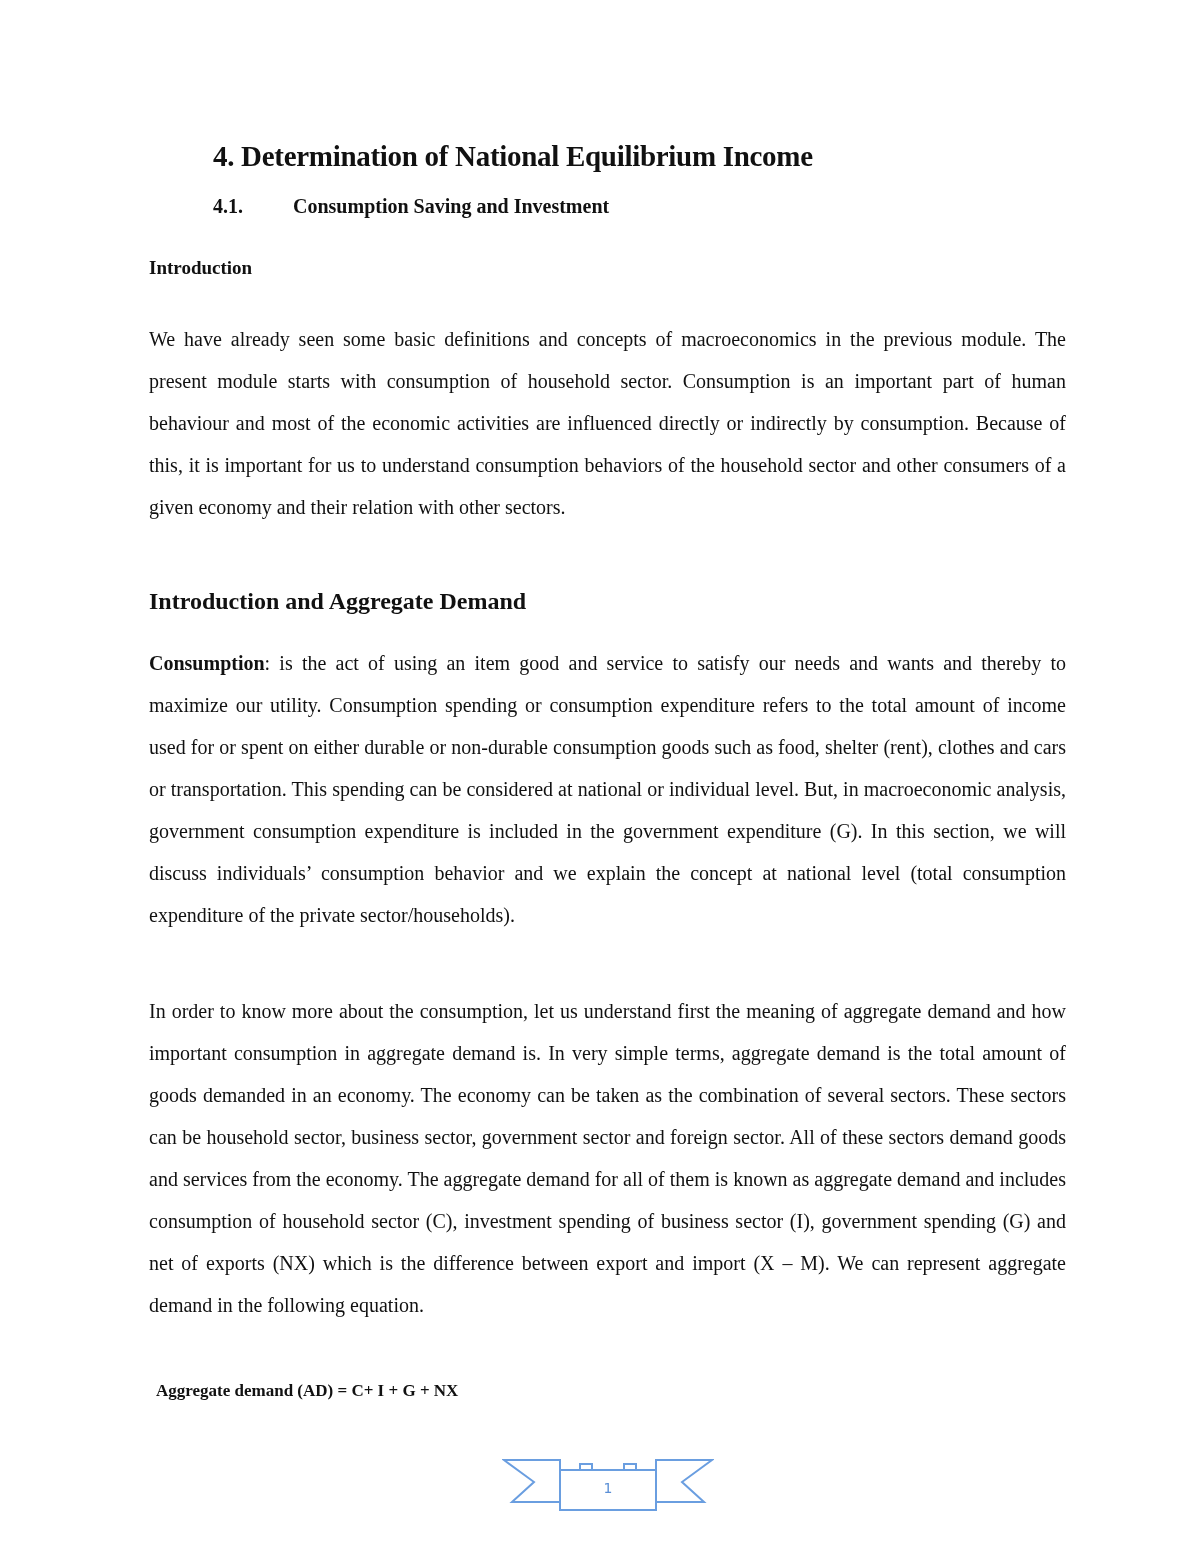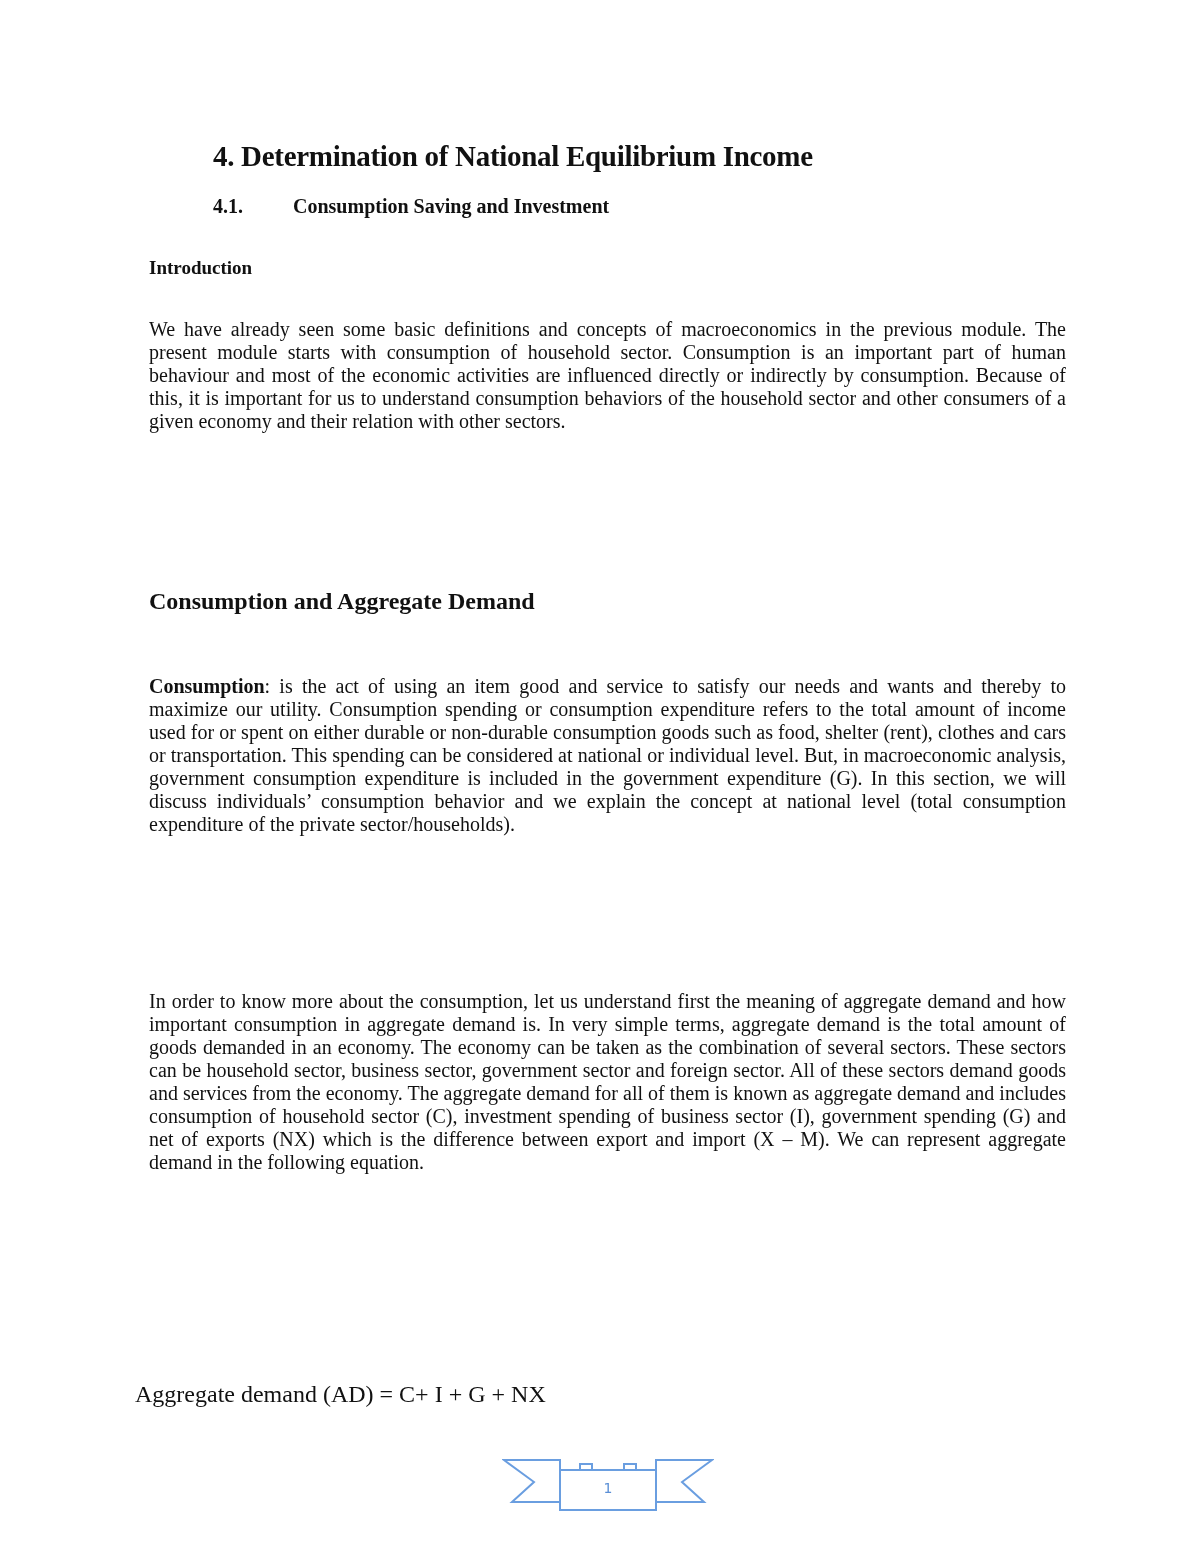--- a/index.html
+++ b/index.html
@@ -4,41 +4,41 @@
 <style>
   html, body { margin: 0; padding: 0; background: #ffffff; }
   body { width: 1200px; height: 1553px; position: relative; overflow: hidden;
          font-family: "Liberation Serif", "DejaVu Serif", serif; color: #111; }
   .page { position: absolute; left: 0; top: 0; width: 1200px; height: 1553px; margin-left: 8px; }
   .h1 { position: absolute; left: 205px; top: 140px; font-size: 29px; font-weight: bold; letter-spacing: -0.3px; white-space: nowrap; }
   .h2 { position: absolute; left: 205px; top: 195px; font-size: 20px; font-weight: bold; white-space: nowrap; }
   .h2 .num { display: inline-block; width: 80px; }
   .h3 { position: absolute; left: 141px; top: 257px; font-size: 19px; font-weight: bold; }
   .h4 { position: absolute; left: 141px; top: 588px; font-size: 24px; font-weight: bold; white-space: nowrap; }
-  .para { position: absolute; left: 141px; width: 917px; font-size: 20px; line-height: 23px; text-align: justify; }
+  .para { position: absolute; left: 141px; width: 917px; font-size: 20px; line-height: 42px; text-align: justify; }
   .p1 { top: 318px; }
-  .p2 { top: 675px; }
+  .p2 { top: 642px; }
   .p3 { top: 990px; }
-  .eq { position: absolute; left: 127px; top: 1381px; font-size: 24px; font-weight: normal; white-space: nowrap; }
+  .eq { position: absolute; left: 148px; top: 1381px; font-size: 17px; font-weight: bold; white-space: nowrap; }
   .footer { position: absolute; left: 494px; top: 1452px; width: 212px; height: 60px; }
   .footer svg { position: absolute; left: 0; top: 0; }
   .pagenum { position: absolute; left: 0; width: 212px; top: 28px; text-align: center;
              font-family: "DejaVu Sans", sans-serif; font-size: 14px; color: #5b8fd6; }
 </style>
 </head>
 <body>
 
 <div class="page">
   <div class="h1">4. Determination of National Equilibrium Income</div>
   <div class="h2">
     <span class="num">4.1.</span><span>Consumption Saving and Investment</span>
   </div>
   <div class="h3">Introduction</div>
   <div class="para p1">We have already seen some basic definitions and concepts of macroeconomics in the previous module. The present module starts with consumption of household sector. Consumption is an important part of human behaviour and most of the economic activities are influenced directly or indirectly by consumption. Because of this, it is important for us to understand consumption behaviors of the household sector and other consumers of a given economy and their relation with other sectors.</div>
-  <div class="h4">Consumption and Aggregate Demand</div>
+  <div class="h4">Introduction and Aggregate Demand</div>
   <div class="para p2"><b>Consumption</b><span>: is the act of using an item good and service to satisfy our needs and wants and thereby to maximize our utility. Consumption spending or consumption expenditure refers to the total amount of income used for or spent on either durable or non-durable consumption goods such as food, shelter (rent), clothes and cars or transportation. This spending can be considered at national or individual level. But, in macroeconomic analysis, government consumption expenditure is included in the government expenditure (G). In this section, we will discuss individuals’ consumption behavior and we explain the concept at national level (total consumption expenditure of the private sector/households).</span></div>
   <div class="para p3">In order to know more about the consumption, let us understand first the meaning of aggregate demand and how important consumption in aggregate demand is. In very simple terms, aggregate demand is the total amount of goods demanded in an economy. The economy can be taken as the combination of several sectors. These sectors can be household sector, business sector, government sector and foreign sector. All of these sectors demand goods and services from the economy. The aggregate demand for all of them is known as aggregate demand and includes consumption of household sector (C), investment spending of business sector (I), government spending (G) and net of exports (NX) which is the difference between export and import (X – M). We can represent aggregate demand in the following equation.</div>
   <div class="eq">Aggregate demand (AD) = C+ I + G + NX</div>
 
   <div class="footer">
     <svg width="212" height="60" viewBox="0 0 212 60" fill="none" stroke="#6a9ee0" stroke-width="2">
       <path d="M2 8 L58 8 L58 22 L58 50 L10 50 L32 30 Z"></path>
       <path d="M210 8 L154 8 L154 22 L154 50 L202 50 L180 30 Z"></path>
       <rect x="58" y="18" width="96" height="40" fill="#ffffff"></rect>
       <rect x="78" y="12" width="12" height="6"></rect>

